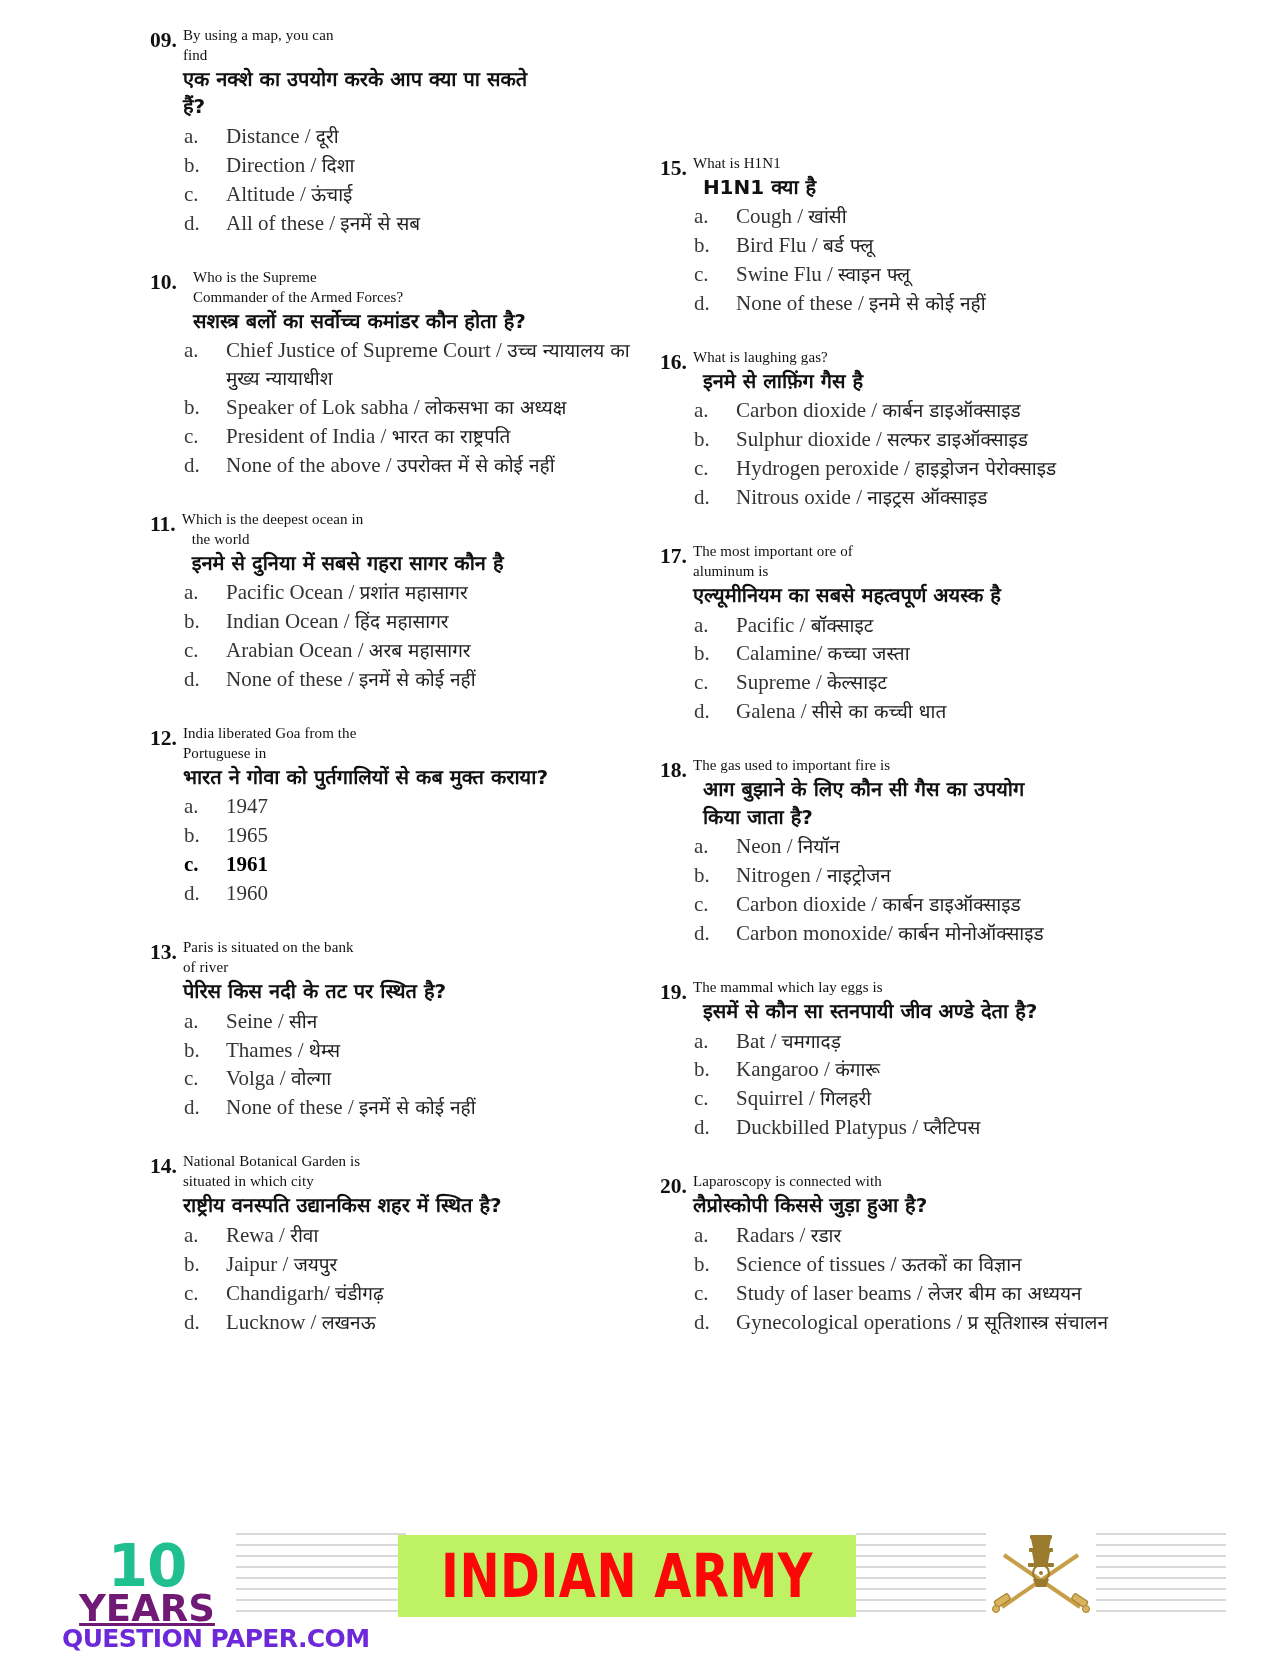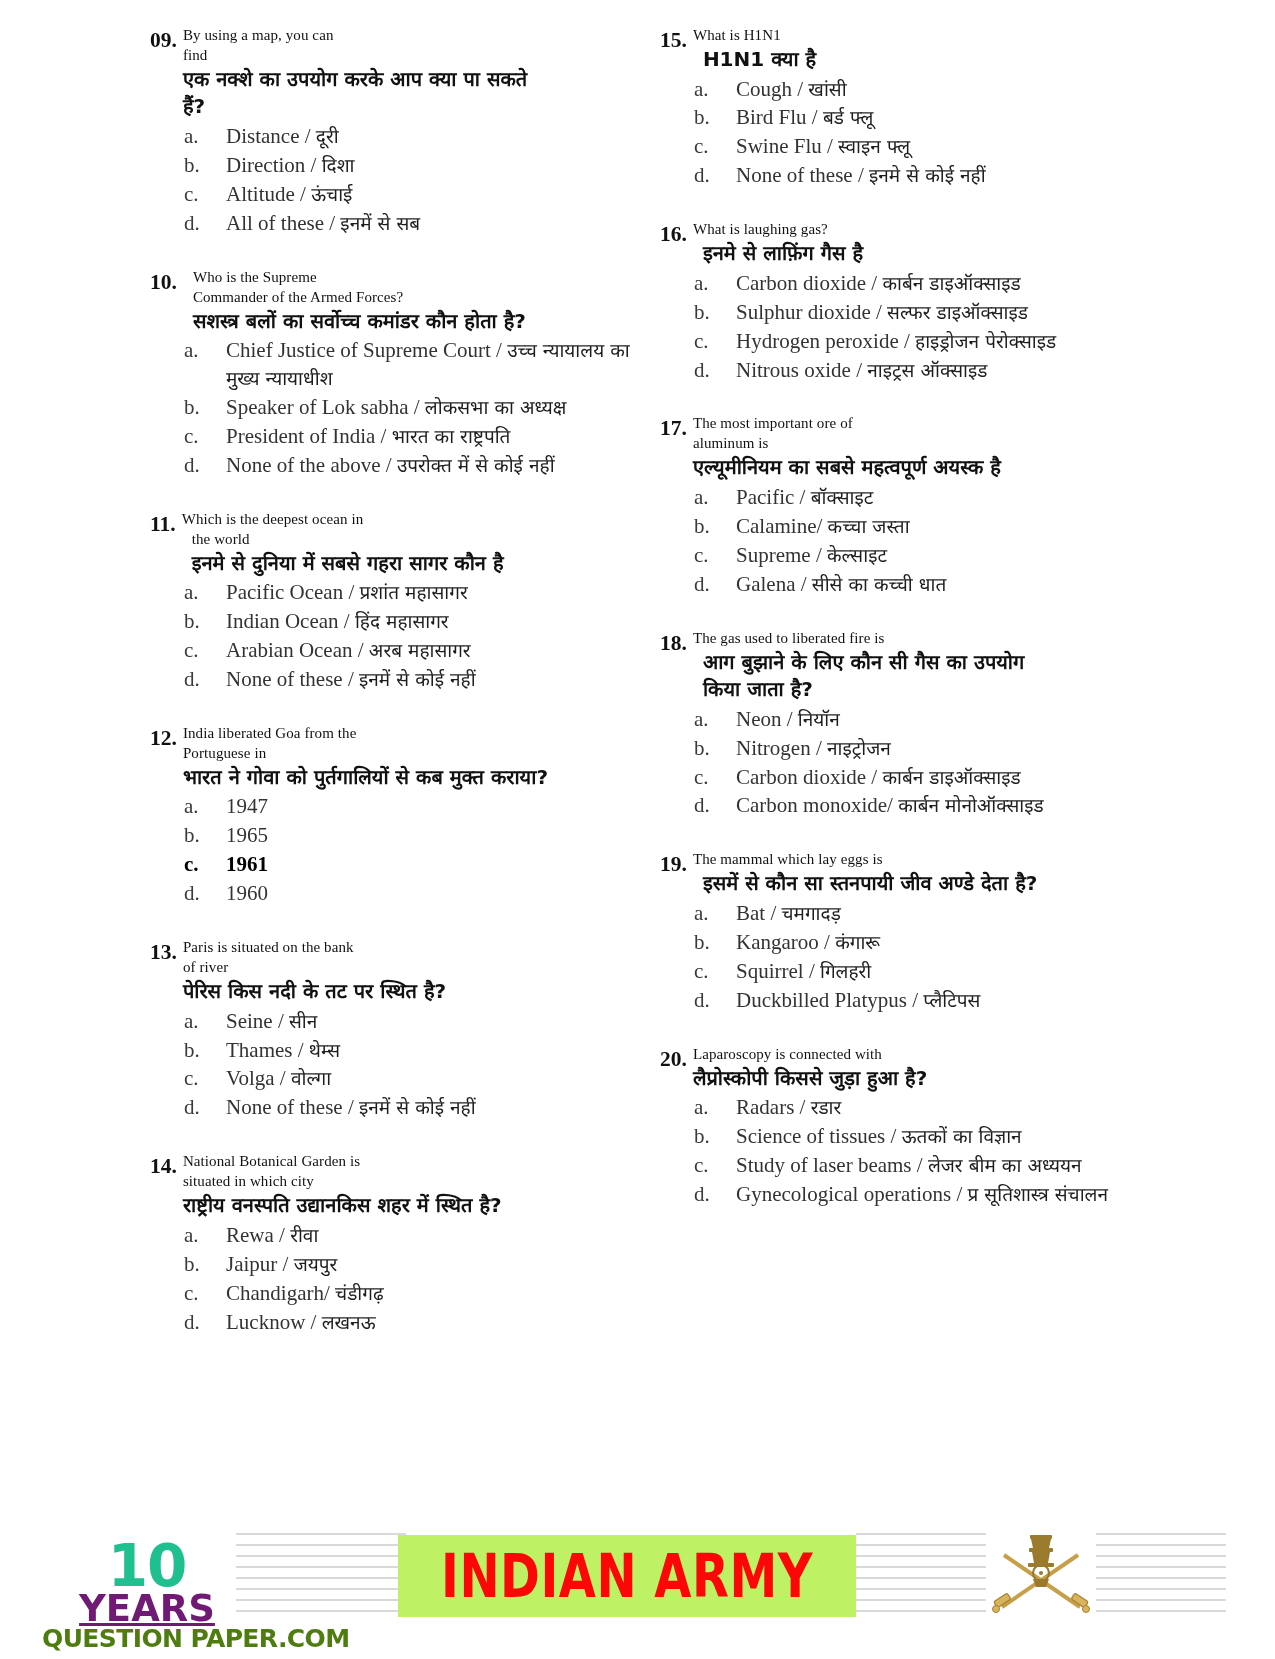--- a/index.html
+++ b/index.html
@@ -20,21 +20,21 @@
     position: relative;
     width: 1275px;
     height: 1659px;
     box-sizing: border-box;
     padding: 26px 60px 0 60px;
   }
 
   .columns {
     display: flex;
     flex-direction: row;
-    align-items: flex-start;
+    align-items: flex-end;
     gap: 20px;
   }
 
   .col {
     width: 490px;
     flex: 0 0 490px;
   }
   .col-left { padding-left: 90px; }
   .col-right { padding-left: 0px; }
 
@@ -145,25 +145,26 @@
     font-weight: bold;
     color: #701a75;
     letter-spacing: 0px;
     display: block;
     margin-top: -5px;
     text-decoration: underline;
   }
   .brand-site {
     font-size: 25px;
     font-weight: bold;
-    color: #4d7c0f;
+    color: #6d28d9;
     letter-spacing: -0.6px;
     display: block;
     margin-top: -1px;
     white-space: nowrap;
+    margin-left: 20px;
   }
 
   .stripes {
     position: absolute;
     bottom: 40px;
     height: 86px;
     background: repeating-linear-gradient(
       to bottom,
       #d9d9d9 0px, #d9d9d9 2px,
       #ffffff 2px, #ffffff 11px
@@ -473,21 +474,21 @@
             <span class="opt-letter">d.</span>
             <span class="opt-body"><span>Galena /</span> <span class="opt-hi">सीसे का कच्ची धात</span></span>
           </li>
         </ul>
       </div>
 
       <div class="qblock">
         <div class="qhead">
           <div class="qnum">18.</div>
           <div class="qtext">
-            <div class="qen">The gas used to liberated fire is</div>
+            <div class="qen">The gas used to important fire is</div>
             <div class="qhi indent-1">आग बुझाने के लिए कौन सी गैस का उपयोग</div>
             <div class="qhi indent-1">किया जाता है?</div>
           </div>
         </div>
         <ul class="opts">
           <li class="opt">
             <span class="opt-letter">a.</span>
             <span class="opt-body"><span>Neon /</span> <span class="opt-hi">नियॉन</span></span>
           </li>
           <li class="opt">

